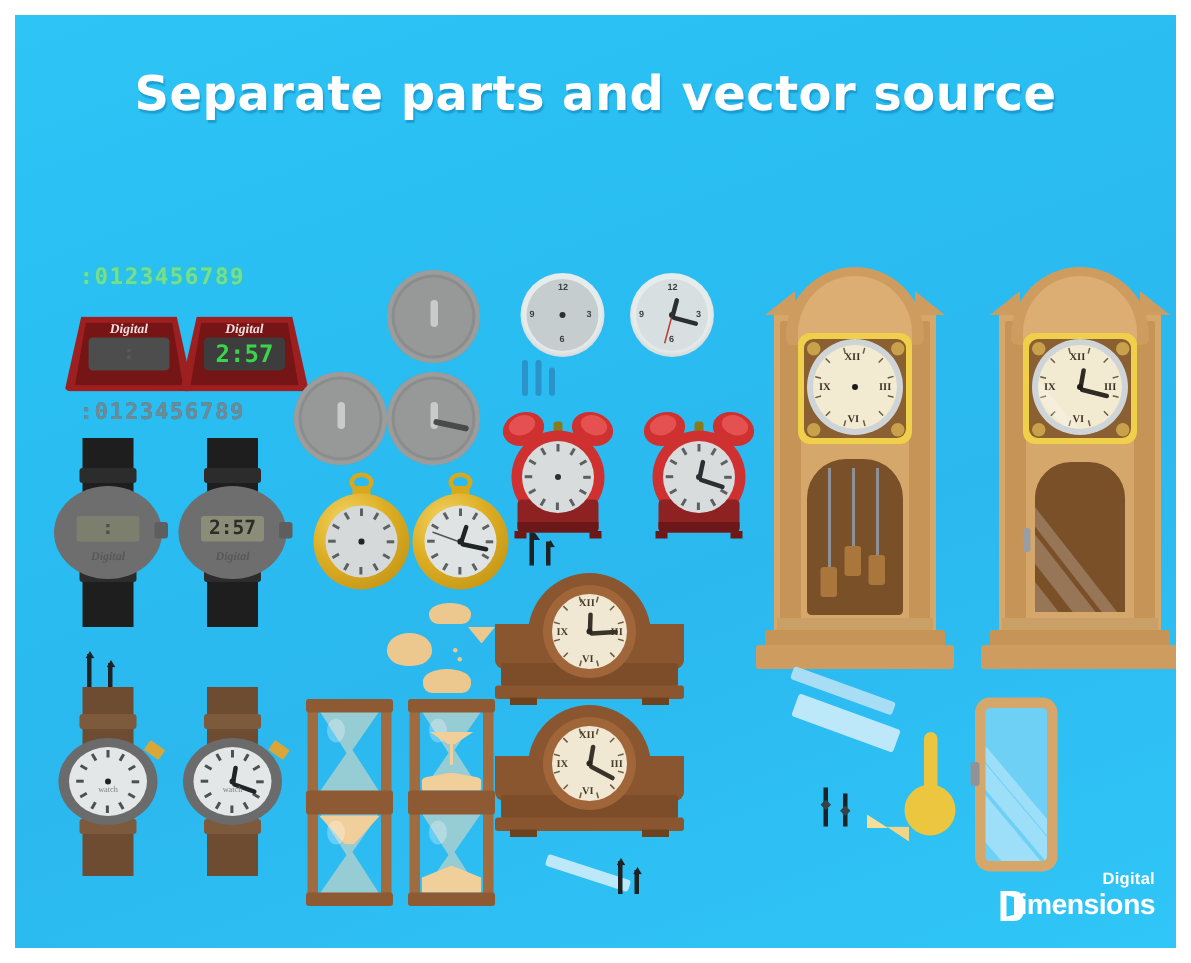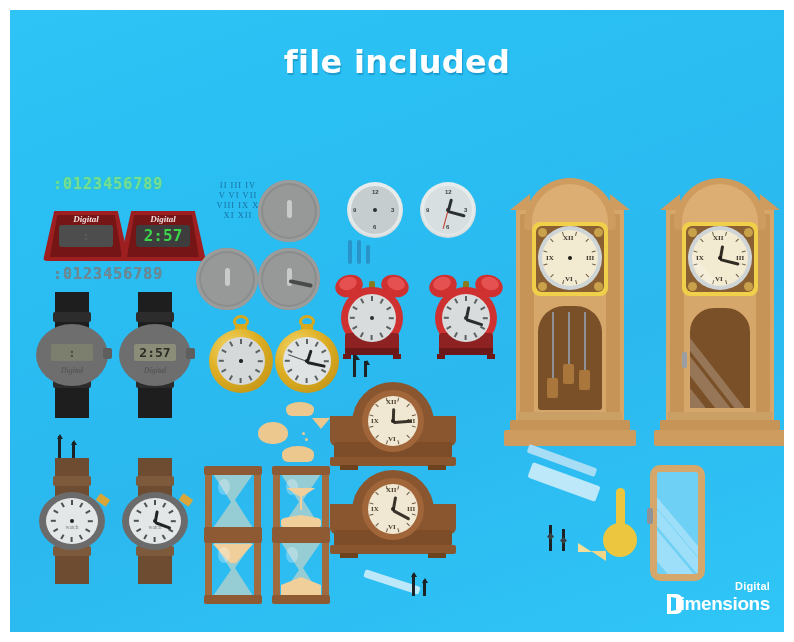--- a/index.html
+++ b/index.html
@@ -508,34 +508,28 @@
     position:absolute; left:0; top:13px; width:18px; height:22px;
   }
 </style>
 </head>
 <body>
 
 <div id="stage">
   <div id="canvas">
 
     <div id="title">
-      <span class="l2">file included</span>
+      <span>Separate parts and vector source</span>
     </div>
 
     <div class="segstrip seg-green abs" style="left:43px; top:165px;">:0123456789</div>
     <div class="segstrip seg-pale abs" style="left:43px; top:165px; opacity:.45;">:0123456789</div>
     <div class="segstrip seg-dark abs" style="left:43px; top:255px;">:0123456789</div>
     <div class="segstrip seg-pale abs" style="left:43px; top:255px; opacity:.55;">:0123456789</div>
 
-    <div id="romanblock" style="left:195px; top:170px;">
-      <div>II  III  IV</div>
-      <div>V   VI  VII</div>
-      <div>VIII IX   X</div>
-      <div>XI   XII</div>
-    </div>
 
     <div class="abs" style="left:262px; top:174px; width:6px; height:36px; background:#2a93c9;
                 clip-path: polygon(35% 0%, 65% 0%, 100% 100%, 0% 100%); border-radius:2px;"></div>
 
     <div class="deskclock" style="left:33px; top:195px;">
       <div class="body"></div>
       <div class="bodyIn"></div>
       <div class="screen"></div>
       <div class="brand">Digital</div>
       <div class="time off">:</div>

